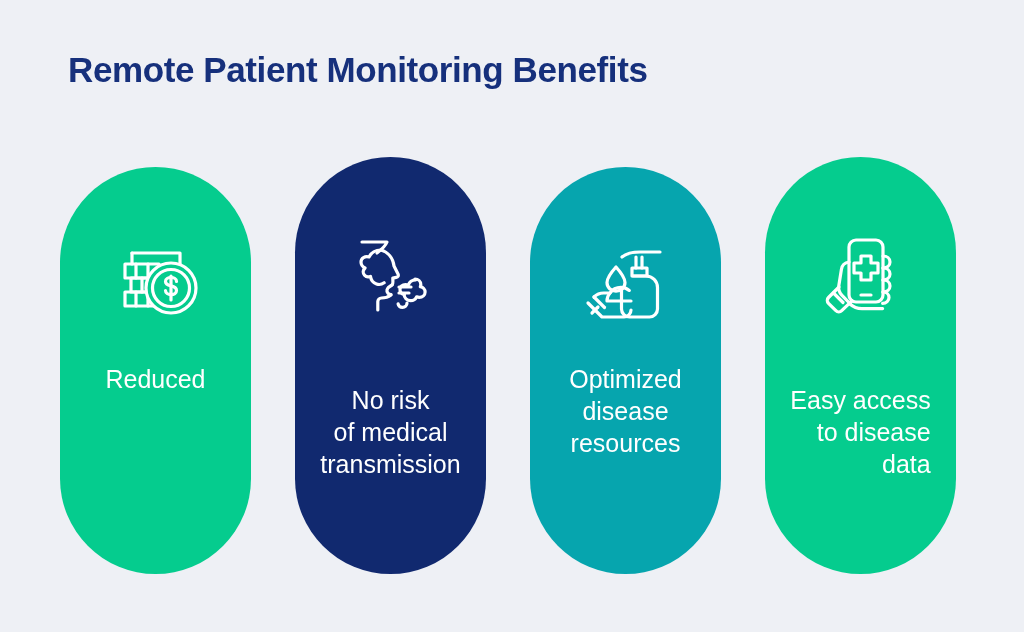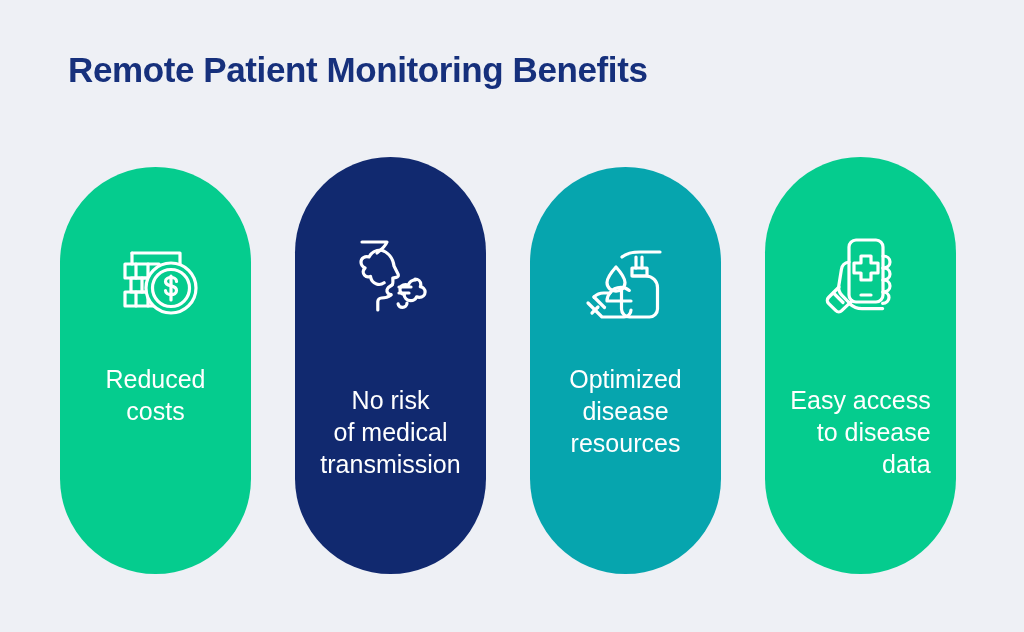--- a/index.html
+++ b/index.html
@@ -125,21 +125,20 @@
           <circle cx="65" cy="53" r="25" fill="#05cc8e"></circle>
           <circle cx="65" cy="53" r="18.5"></circle>
           <path d="M65 41 V65"></path>
           <path d="M70.5 46.5 c0-2.6-2.6-4-5.5-4 s-5.5 1.4-5.5 4 s2.2 3.6 5.5 4.4
                    s5.5 1.9 5.5 4.6 s-2.6 4.1-5.5 4.1 s-5.5-1.5-5.5-4.1"></path>
         </svg>
       </div>
 
       <div class="card-label" style="color: rgb(255, 255, 255);">
         <span class="line">Reduced</span>
-        <span class="line">costs</span>
       </div>
     </div>
 
     <div class="benefit-card card-navy card-h-full" style="background: rgb(17, 41, 111);">
 
       <div class="card-icon">
         <svg viewBox="0 0 100 100" fill="none" stroke="#ffffff" stroke-width="3.2" stroke-linecap="round" stroke-linejoin="round">
 
           <path d="M21 17 H46 c-2 5 -6 8 -10 11"></path>
 

